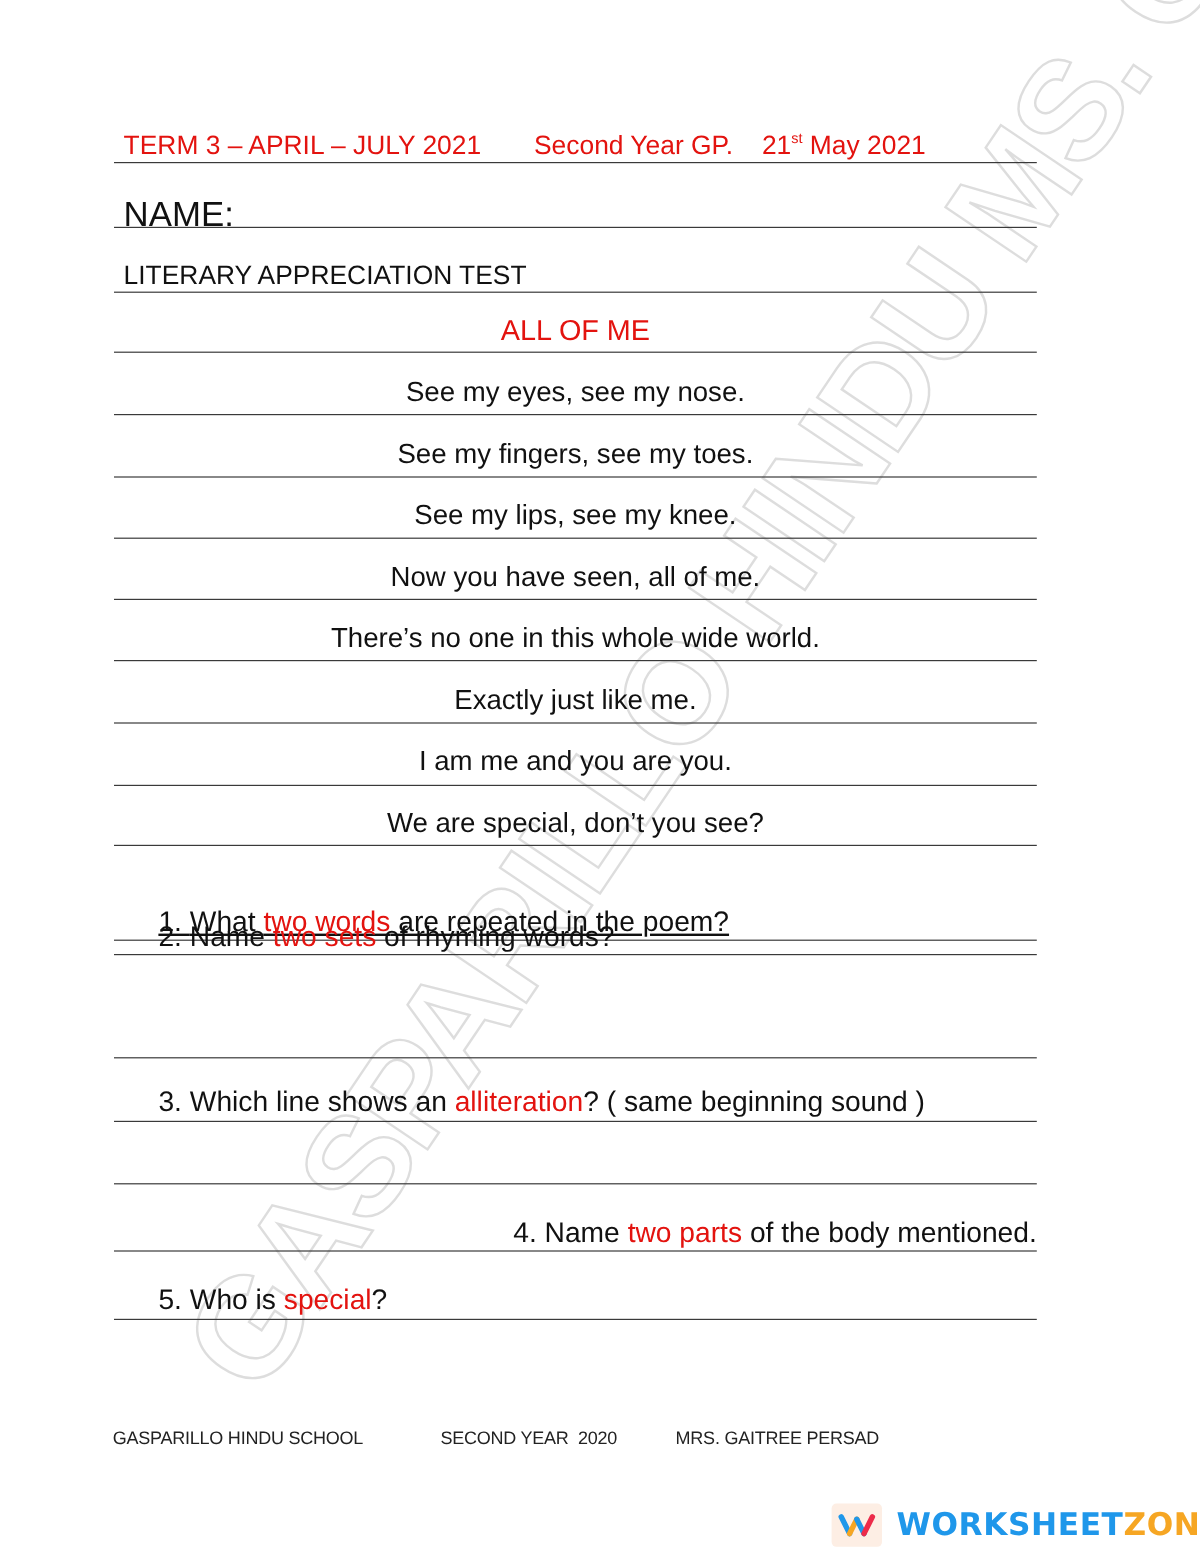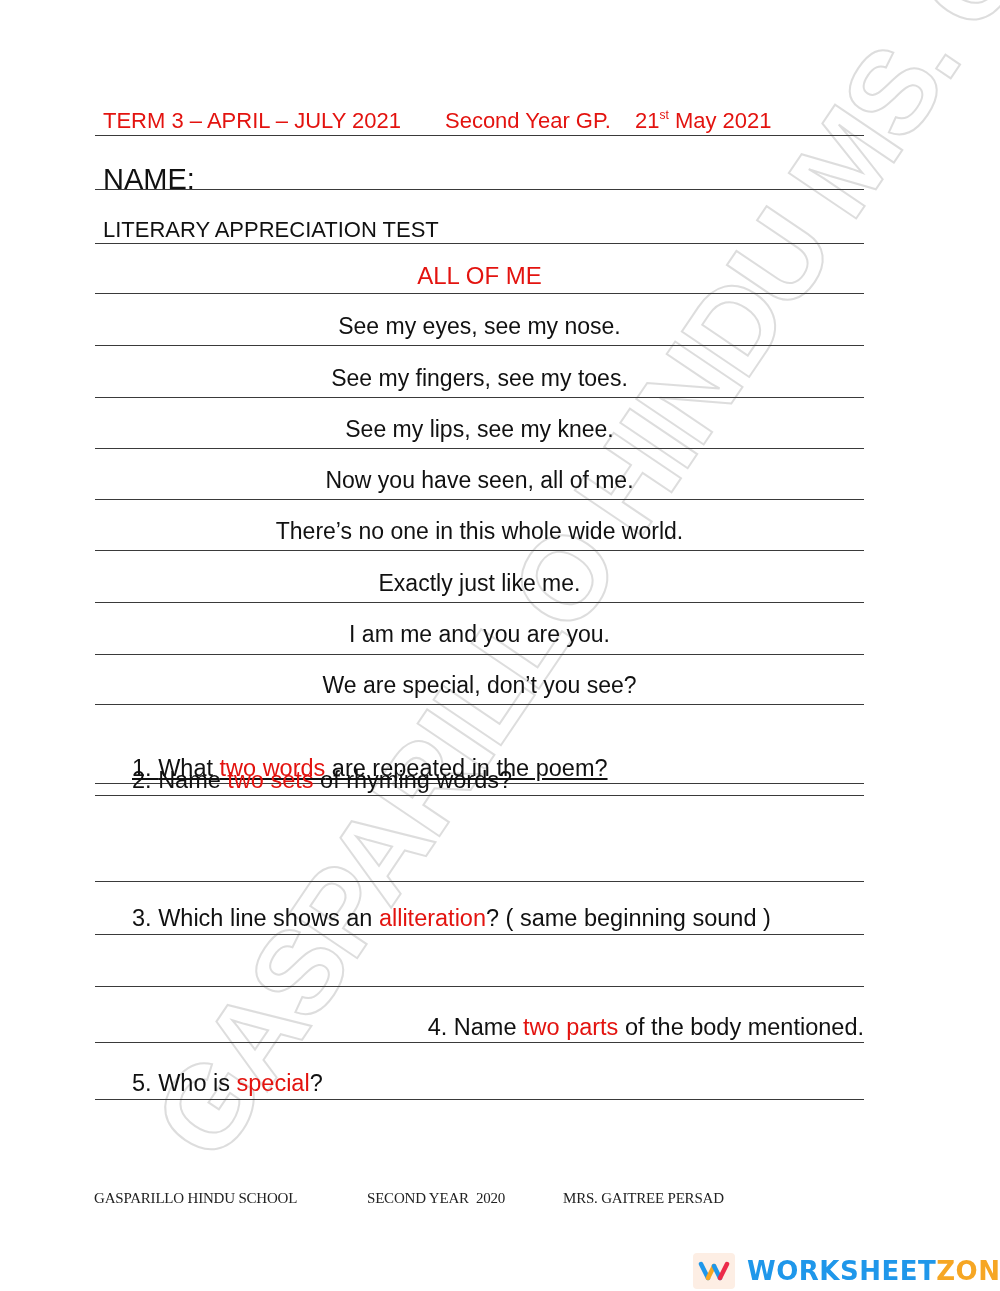--- a/index.html
+++ b/index.html
@@ -37,21 +37,21 @@
     .header-row .gap1 { display: inline-block; width: 44px; }
     .header-row .gap2 { display: inline-block; width: 24px; }
     .header-row sup { font-size: 12px; vertical-align: 9px; line-height: 0; }
     .title-row { font-size: 24px; color: #e3130f; }
     .footer {
       position: absolute;
       left: 94px;
       top: 1190px;
       font-size: 15px;
       color: #222;
-      font-family: Liberation Serif, serif;
+      font-family: Liberation Sans, sans-serif;
       letter-spacing: -0.2px;
       white-space: nowrap;
     }
     .footer span { display: inline-block; }
     .watermark {
       position: absolute;
       left: 60px;
       top: 620px;
       transform: rotate(-56deg);
       transform-origin: center center;

